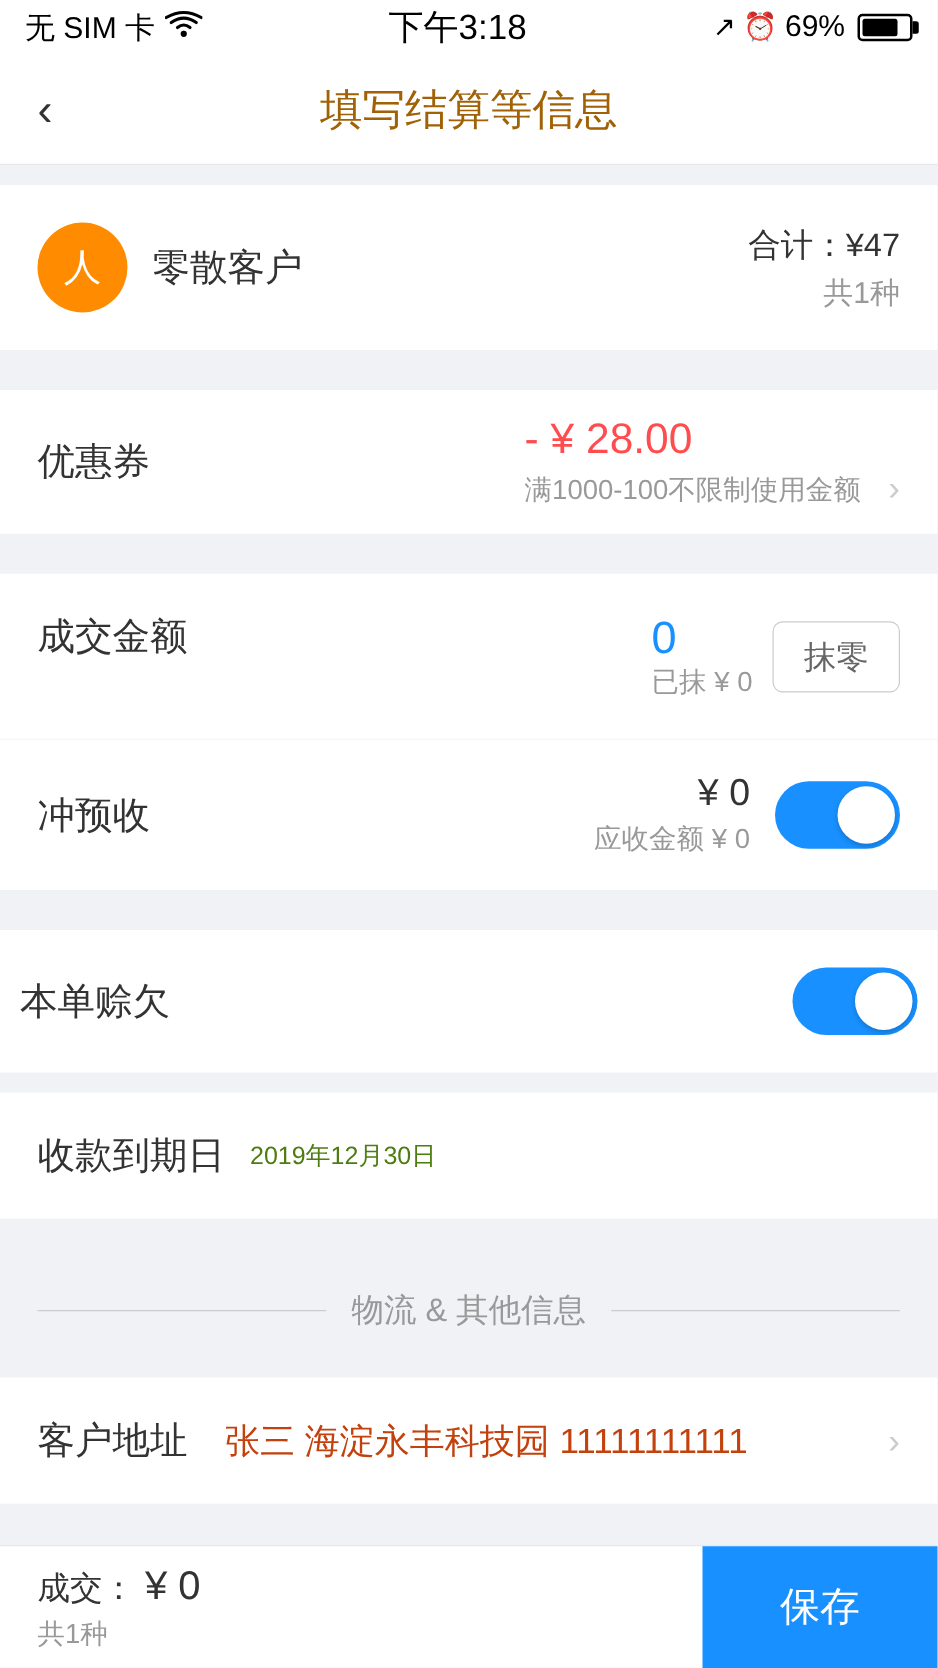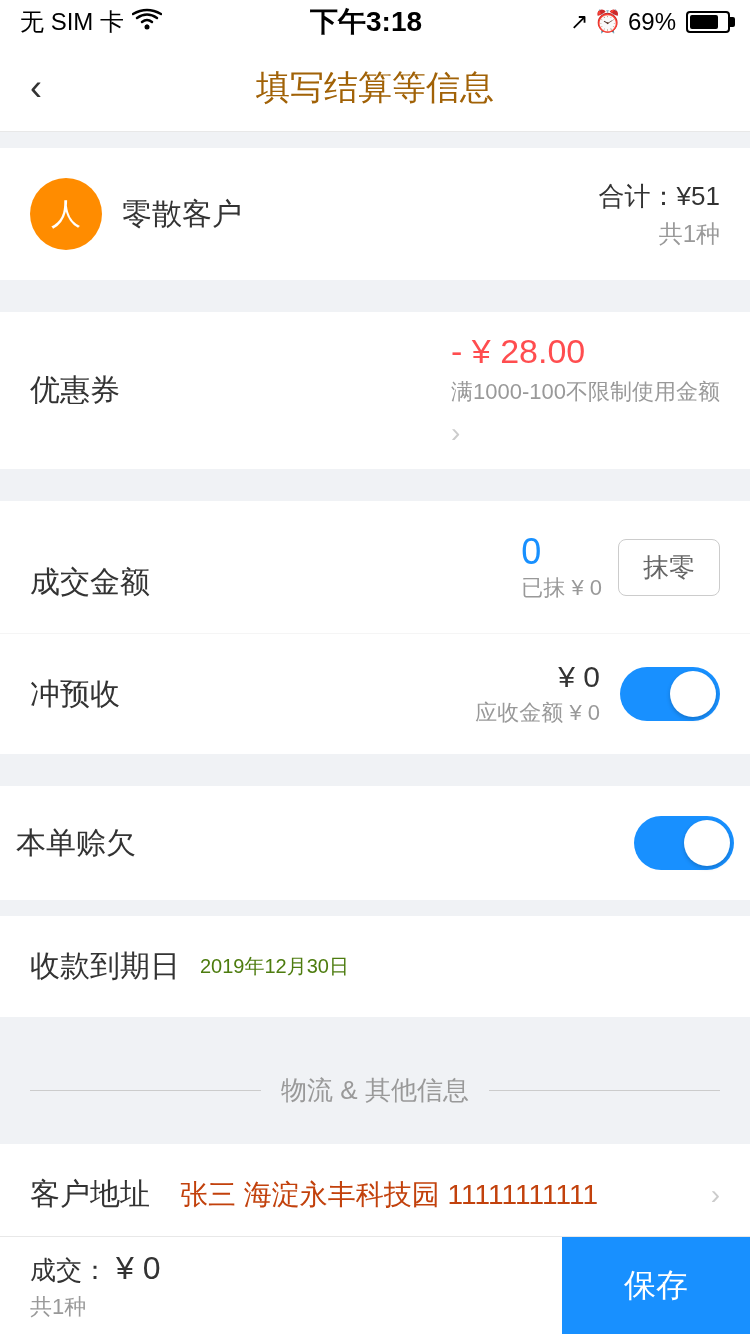--- a/index.html
+++ b/index.html
@@ -20,21 +20,21 @@
       height: 44px;
       background: #fff;
       display: flex;
       align-items: center;
       justify-content: space-between;
       padding: 0 20px;
       font-size: 24px;
       color: #000;
     }
     .status-left { display: flex; align-items: center; gap: 8px; }
-    .status-center { font-size: 28px; font-weight: 700; }
+    .status-center { font-size: 28px; font-weight: 400; }
     .status-right { display: flex; align-items: center; gap: 6px; font-size: 24px; }
     .battery-icon {
       display: inline-block;
       width: 44px;
       height: 22px;
       border: 2px solid #000;
       border-radius: 4px;
       position: relative;
       margin-left: 4px;
     }
@@ -113,37 +113,37 @@
     .coupon-section {
       background: #fff;
       margin-bottom: 16px;
       padding: 20px 30px;
       display: flex;
       align-items: center;
       justify-content: space-between;
       cursor: pointer;
     }
     .coupon-label { font-size: 30px; color: #333; }
-    .coupon-right { display: flex; align-items: flex-start; gap: 10px; flex-direction: column; }
+    .coupon-right { display: flex; align-items: flex-end; gap: 22px; }
     .coupon-discount { font-size: 34px; color: #ff4d4f; font-weight: 500; }
     .coupon-desc { font-size: 22px; color: #999; margin-top: 6px; text-align: right; }
     .chevron-right {
       color: #ccc;
       font-size: 28px;
     }
 
     
     .amount-section {
       background: #fff;
       margin-bottom: 16px;
     }
     .amount-row {
       padding: 30px 30px;
       display: flex;
-      align-items: flex-end;
+      align-items: flex-start;
       justify-content: space-between;
       border-bottom: 1px solid #f5f5f5;
     }
     .amount-row-label { font-size: 30px; color: #333; }
     .amount-value-blue { font-size: 36px; color: #1890ff; }
     .amount-sub { font-size: 22px; color: #999; }
     .round-btn {
       border: 1px solid #ccc;
       border-radius: 8px;
       padding: 10px 24px;
@@ -328,21 +328,21 @@
 
   <div class="spacer"></div>
   <div class="customer-section">
     <div class="customer-left">
       <div class="customer-avatar">
         <span>人</span>
       </div>
       <div class="customer-name">零散客户</div>
     </div>
     <div class="customer-right">
-      <div class="total-label">合计：¥51</div>
+      <div class="total-label">合计：¥47</div>
       <div class="total-count">共1种</div>
     </div>
   </div>
 
   <div class="spacer"></div>
   <div class="coupon-section">
     <div class="coupon-label">优惠券</div>
     <div class="coupon-right">
       <div>
         <div class="coupon-discount">- ¥ 28.00</div>

